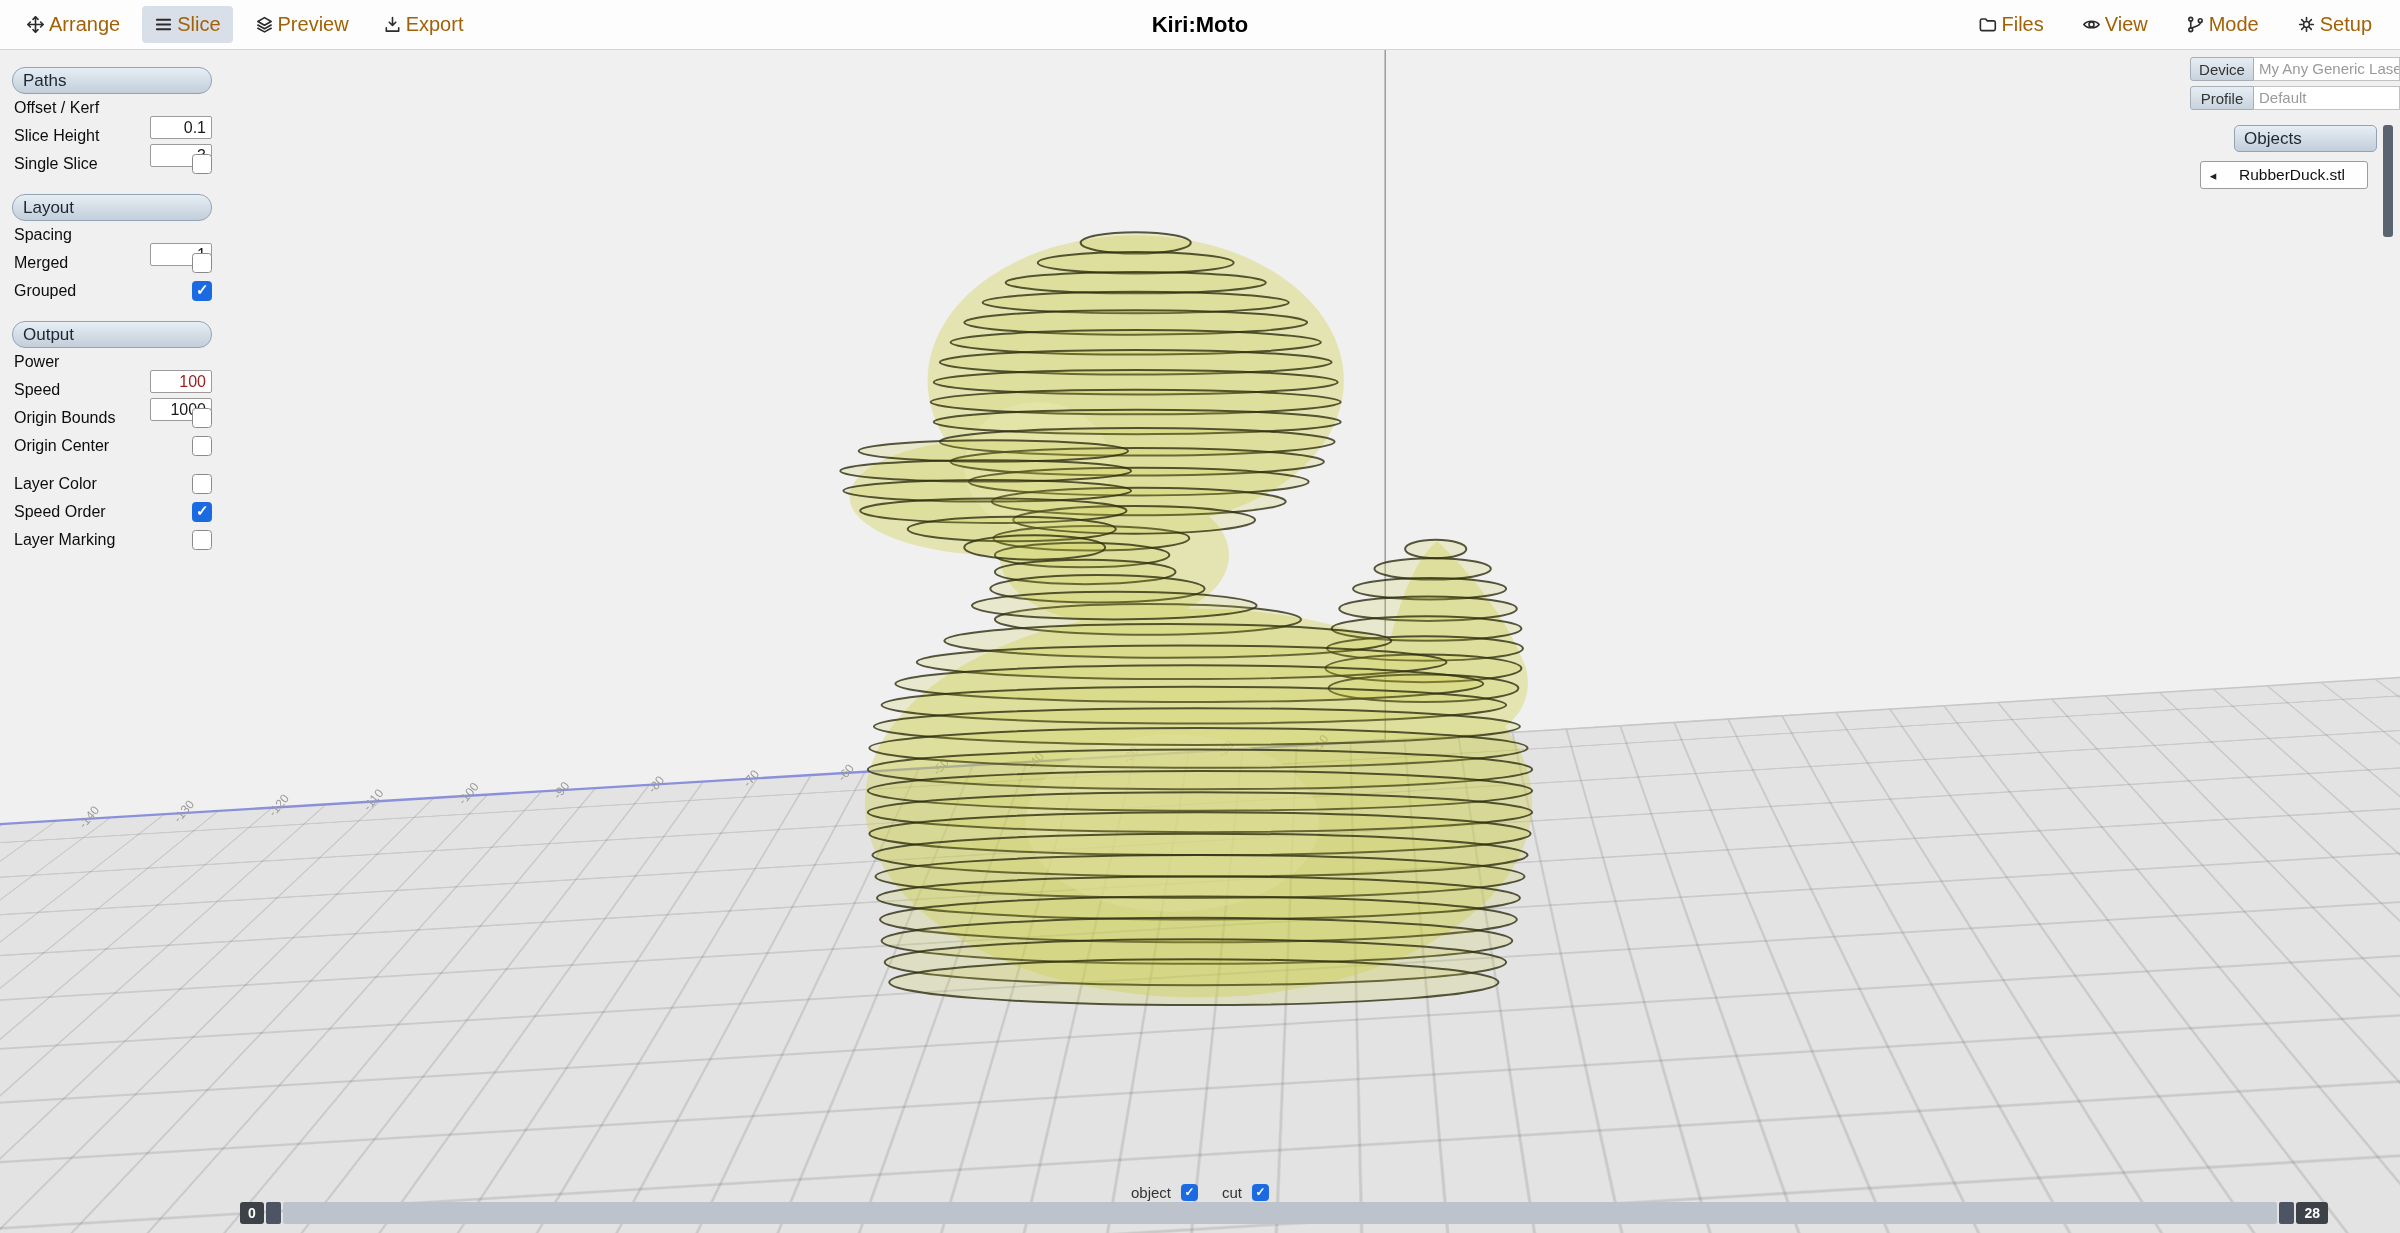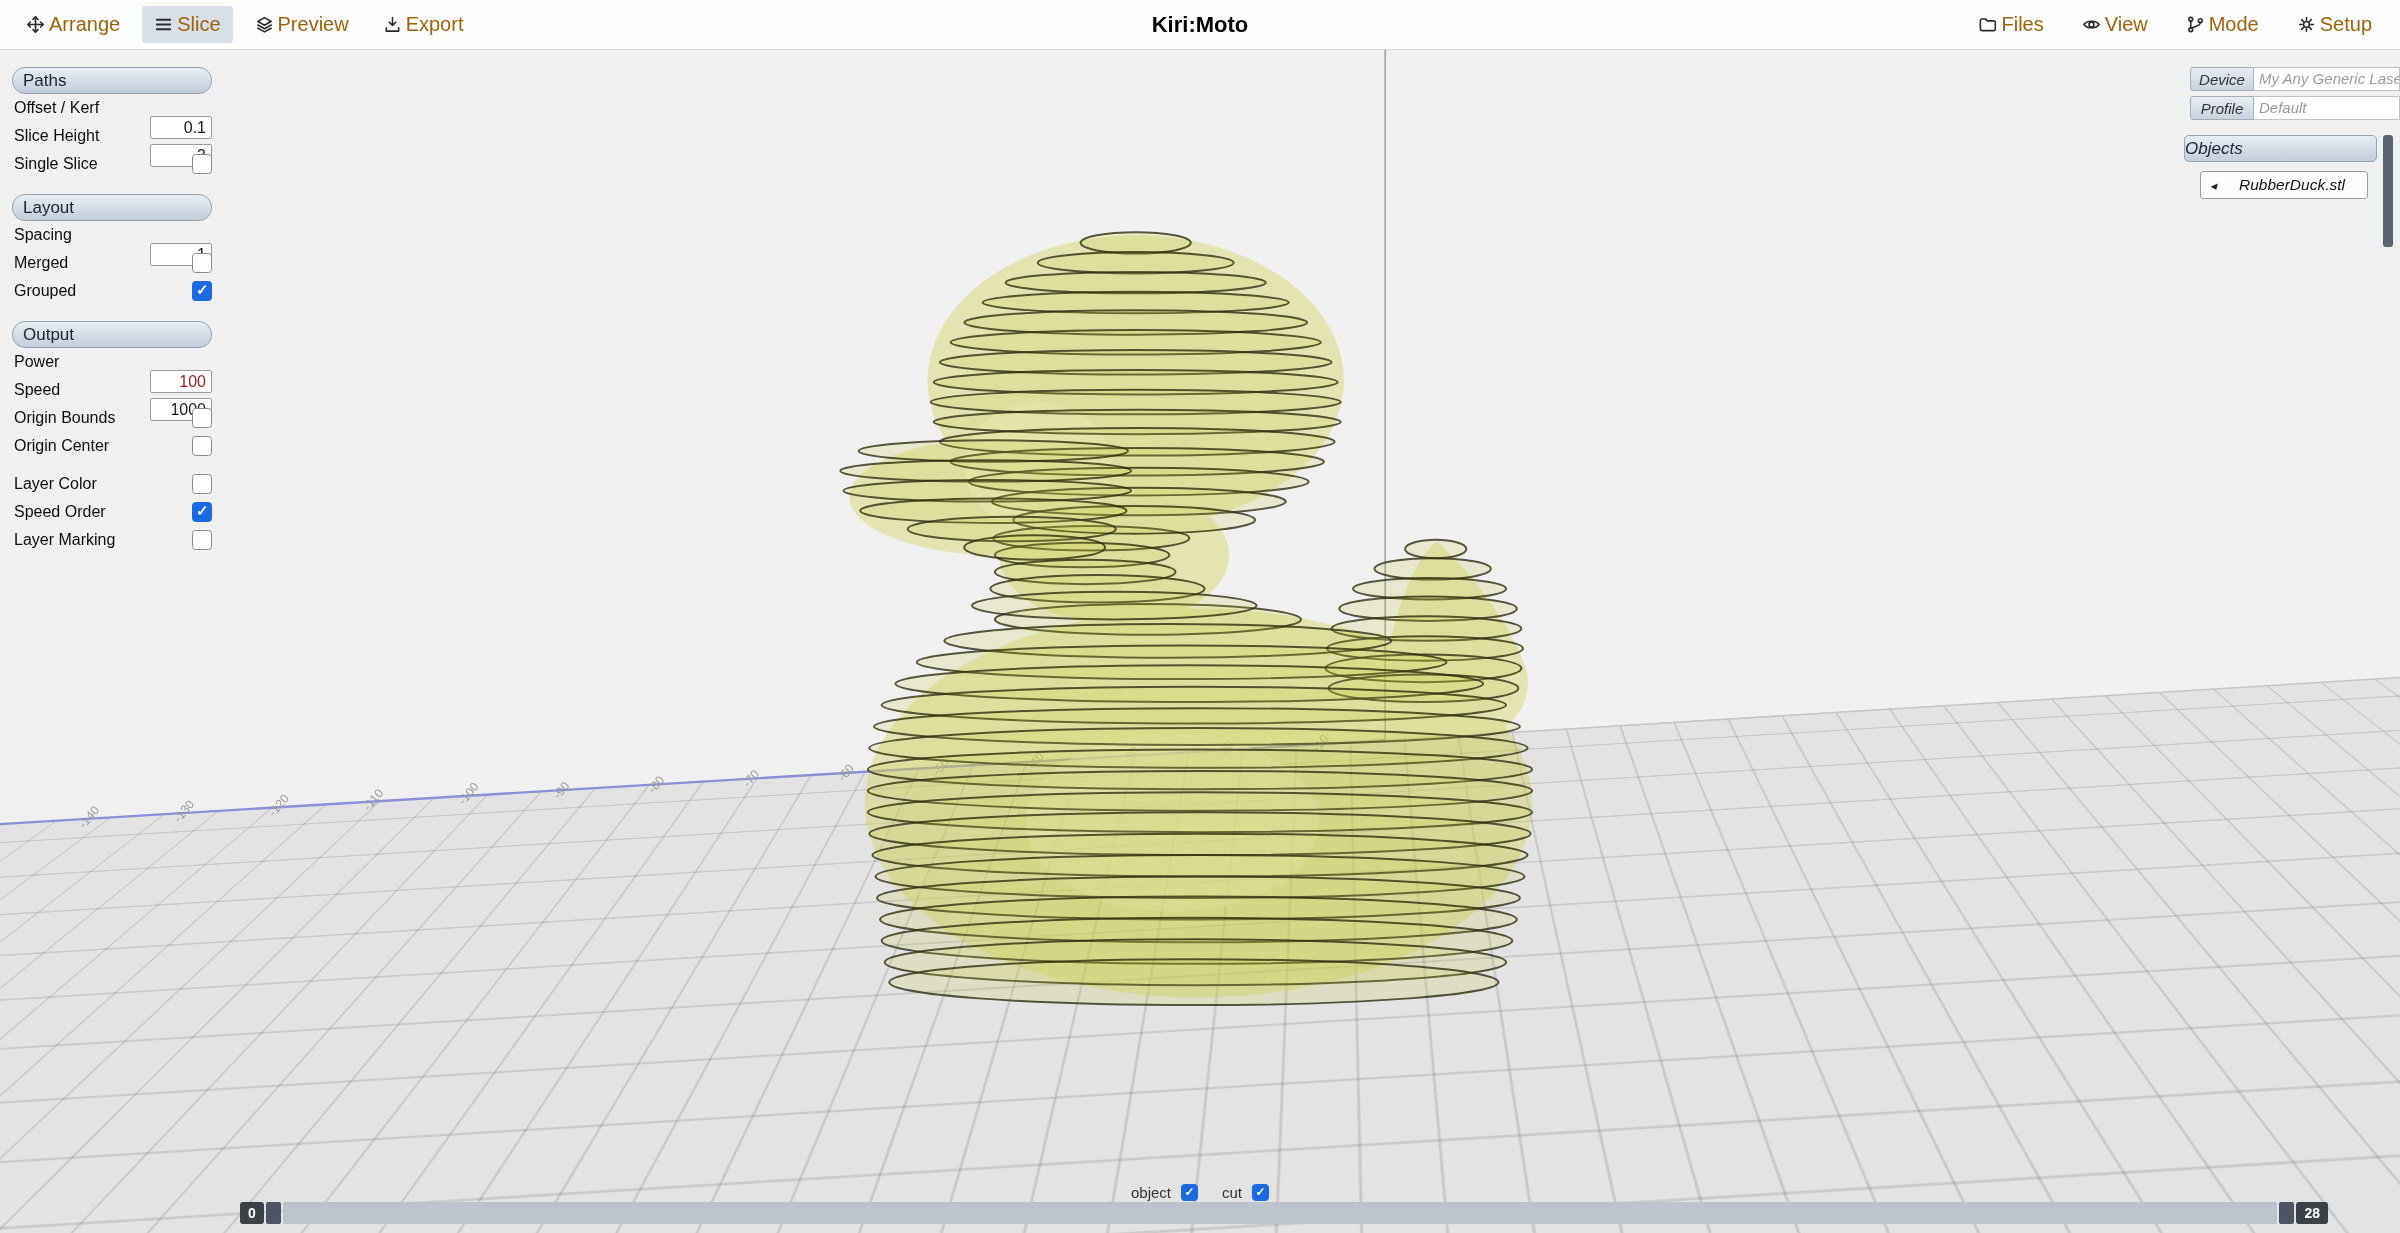--- a/index.html
+++ b/index.html
@@ -70,38 +70,38 @@
   }
   .cb.checked { background:#1b6ae1; border-color:#1b6ae1; }
   .cb.checked::after {
     content:"\2713"; position:absolute; color:#fff; font-size:15px;
     left:3px; top:-1px; font-weight:bold;
   }
   .cb.small { width:17px; height:17px; }
   .cb.small.checked::after { font-size:12px; left:2.5px; top:0; }
 
   
-  .right-panel { position:absolute; top:67px; right:0; width:250px; z-index:5;font-style:italic; }
+  .right-panel { position:absolute; top:57px; right:0; width:250px; z-index:5; }
   .dev-row { display:flex; justify-content:flex-end; align-items:center; margin-bottom:5px; }
   .chip {
     height:24px; line-height:23px; min-width:64px; text-align:center; padding:0 8px;
     background:linear-gradient(180deg,#e7edf3,#c8d3de); border:1px solid #a3aeb9;
     border-radius:3px 0 0 3px; font-size:15px; color:#333;
   }
   .chipval {
     width:146px; height:24px; line-height:22px; background:#fff;
     border:1px solid #c2c2c2; border-left:none; font-size:15px; color:#9a9a9a;
     padding:0 5px; overflow:hidden; white-space:nowrap;
   }
   .objects-header {
-    margin:15px 23px 0 0; margin-left:auto; width:193px;
+    margin:15px 23px 0 0; margin-left:auto; width:143px;
     height:27px; line-height:26px;
     background:linear-gradient(180deg,#e7eef4,#c2ceda);
     border:1px solid #92a3b4; border-radius:5px;
-    font-size:17px; color:#1c2733; padding-left:0;
+    font-size:17px; color:#1c2733; padding-left:9px;
   }
   .objects-scrollbar {
     position:absolute; right:7px; top:68px; width:10px; height:112px;
     background:#5a6370; border-radius:3px;
   }
   .obj-row {
     margin:9px 32px 0 auto; width:168px; height:28px;
     border:1px solid #9b9b9b; border-radius:3px; background:rgba(255,255,255,0.9);
     display:flex; align-items:center;
   }

